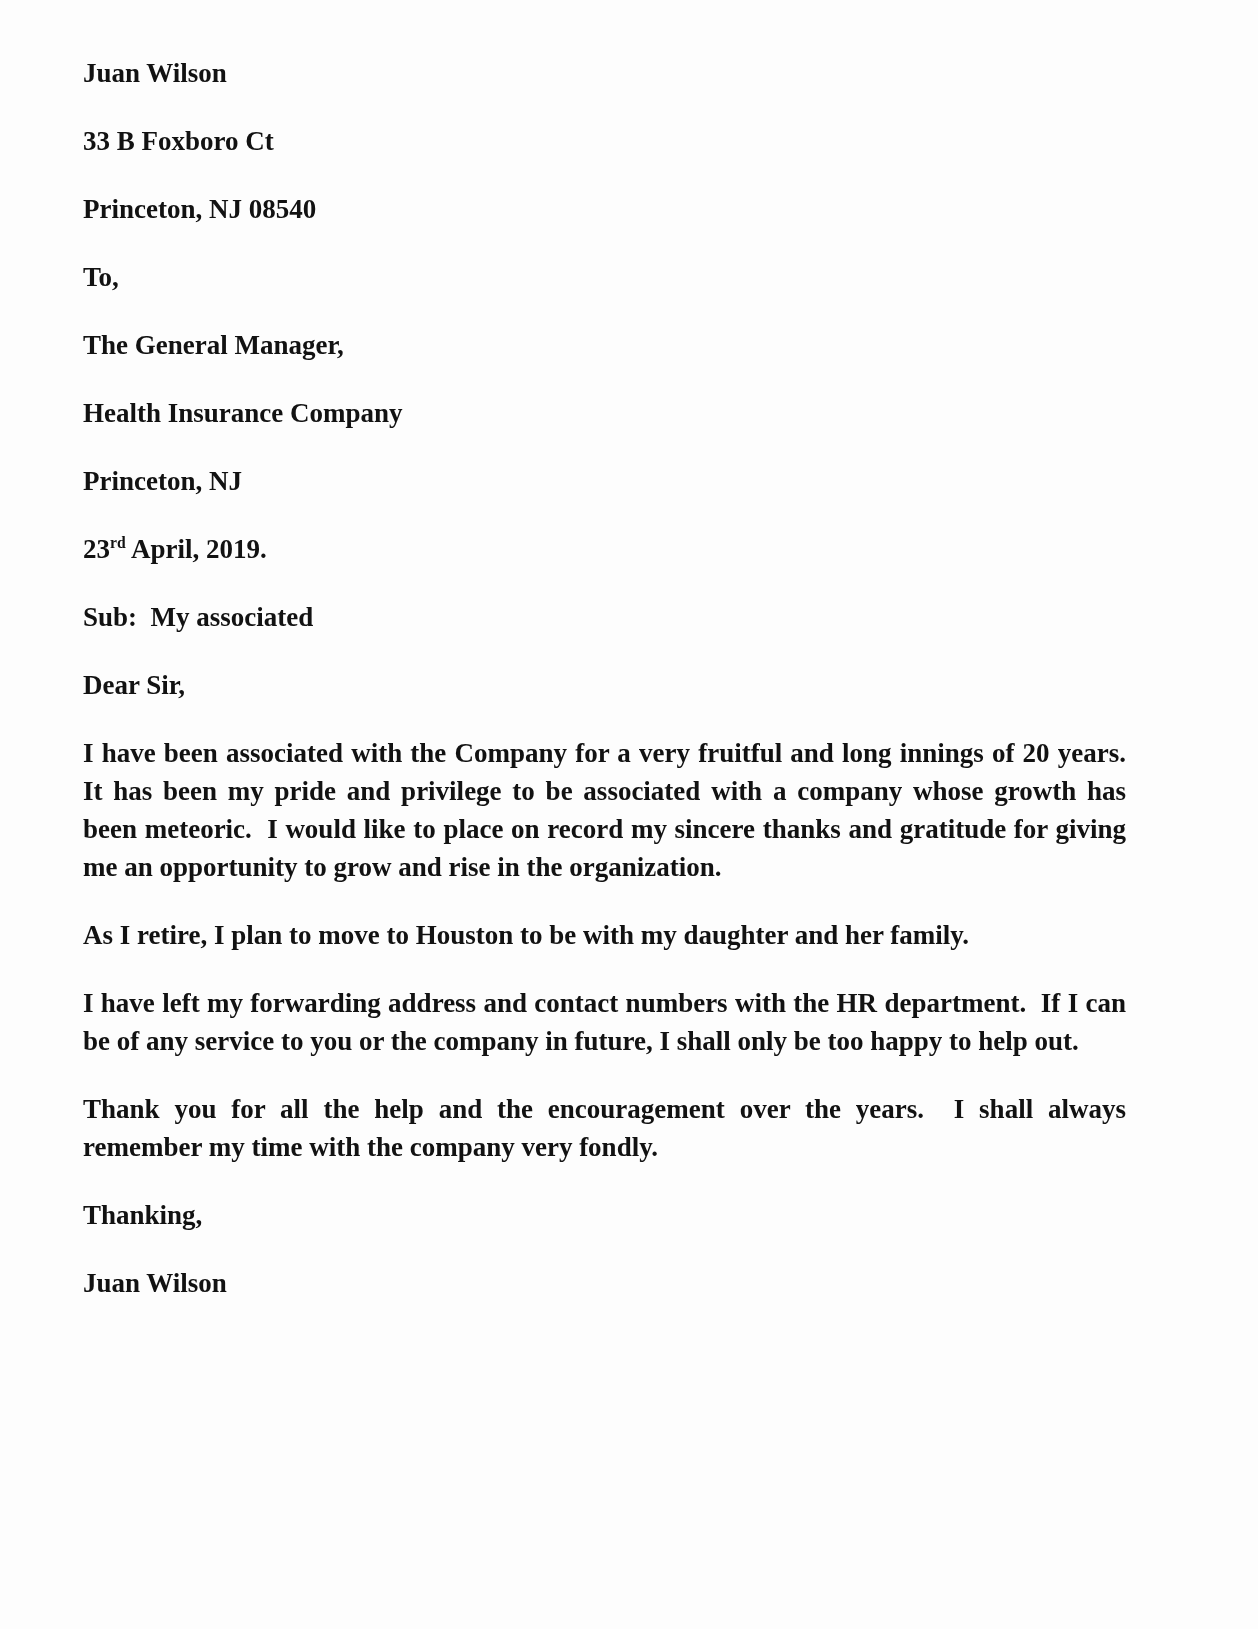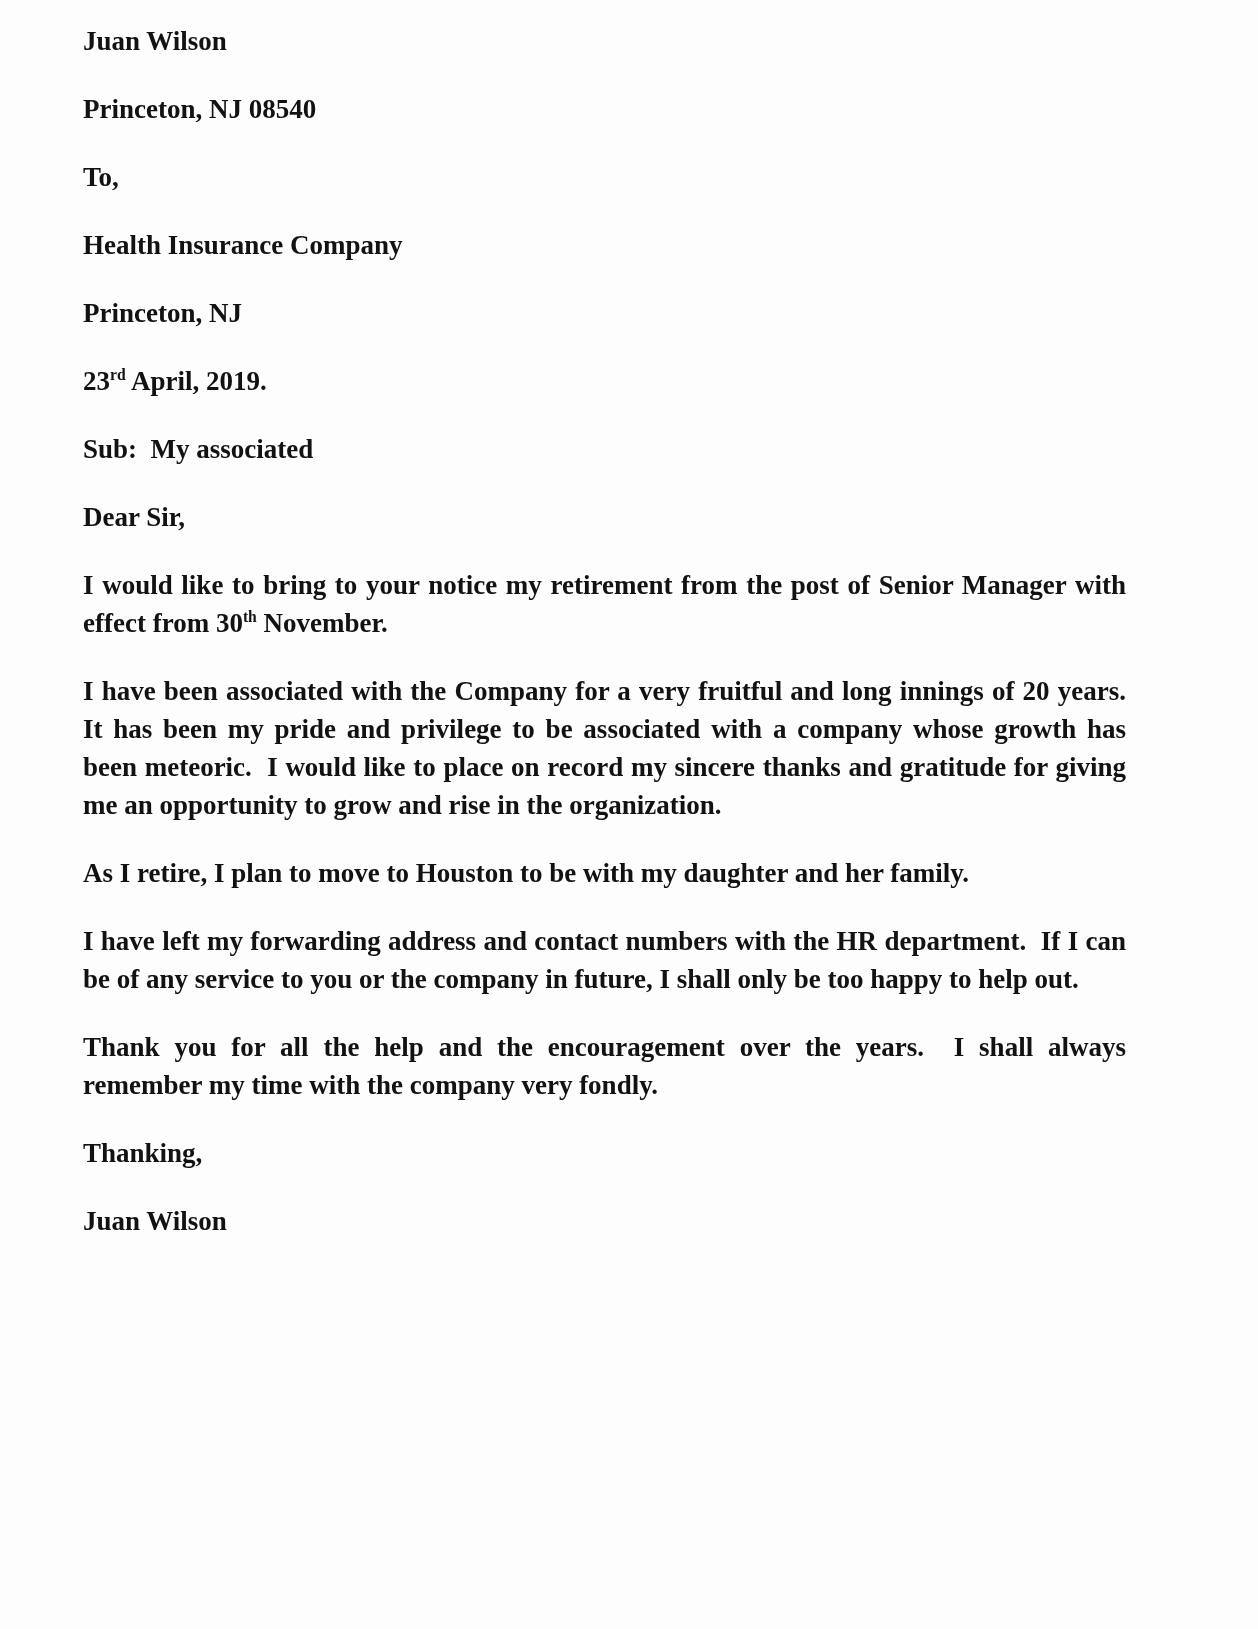--- a/index.html
+++ b/index.html
@@ -6,21 +6,21 @@
     margin: 0;
     padding: 0;
     background: #ffffff;
   }
   .page {
     position: relative;
     width: 1258px;
     min-height: 1629px;
     box-sizing: border-box;
     background: #fdfdfd;
-    padding: 22px 132px 60px 83px;
+    padding: 54px 132px 60px 83px;
     font-family: "Liberation Serif", "DejaVu Serif", serif;
     font-weight: 600;
     color: #121212;
     font-size: 27px;
     line-height: 38px;
     -webkit-font-smoothing: antialiased;
   }
   .page p {
     margin: 0 0 30px 0;
     white-space: pre-wrap;
@@ -34,32 +34,33 @@
     vertical-align: super;
     letter-spacing: 0;
   }
 </style>
 </head>
 <body>
 
 <div class="page">
 
   <p>Juan Wilson</p>
+  <p>33 B Foxboro Ct</p>
   <p>Princeton, NJ 08540</p>
 
   <p>To,</p>
+  <p>The General Manager,</p>
   <p>Health Insurance Company</p>
   <p>Princeton, NJ</p>
 
   <p><span>23</span><sup class="ord">rd</sup><span> April, 2019.</span></p>
 
   <p>Sub:  My associated</p>
   <p>Dear Sir,</p>
 
-  <p class="justify"><span>I would like to bring to your notice my retirement from the post of Senior Manager with effect from 30</span><sup class="ord">th</sup><span> November.</span></p>
 
   <p class="justify">I have been associated with the Company for a very fruitful and long innings of 20 years.  It has been my pride and privilege to be associated with a company whose growth has been meteoric.  I would like to place on record my sincere thanks and gratitude for giving me an opportunity to grow and rise in the organization.</p>
   <p class="justify">As I retire, I plan to move to Houston to be with my daughter and her family.</p>
   <p class="justify">I have left my forwarding address and contact numbers with the HR department.  If I can be of any service to you or the company in future, I shall only be too happy to help out.</p>
   <p class="justify">Thank you for all the help and the encouragement over the years.  I shall always remember my time with the company very fondly.</p>
 
   <p>Thanking,</p>
   <p>Juan Wilson</p>
 
 </div>

